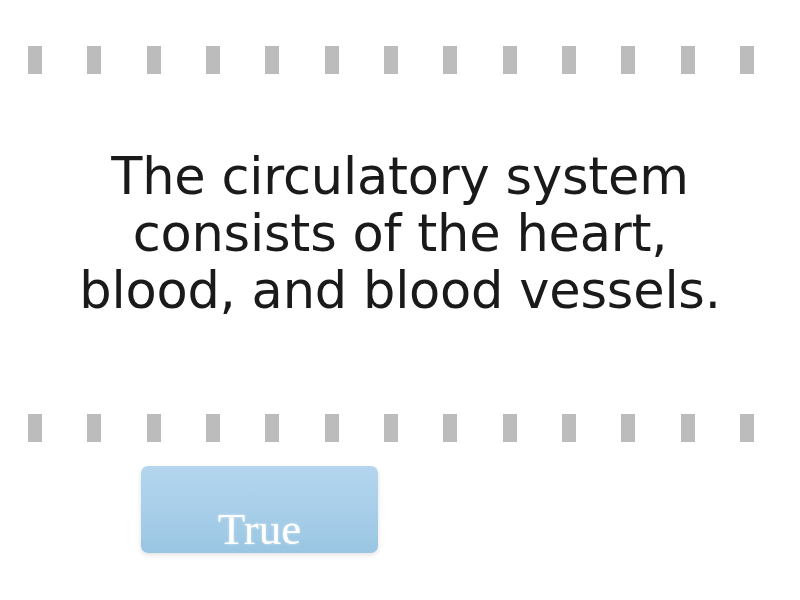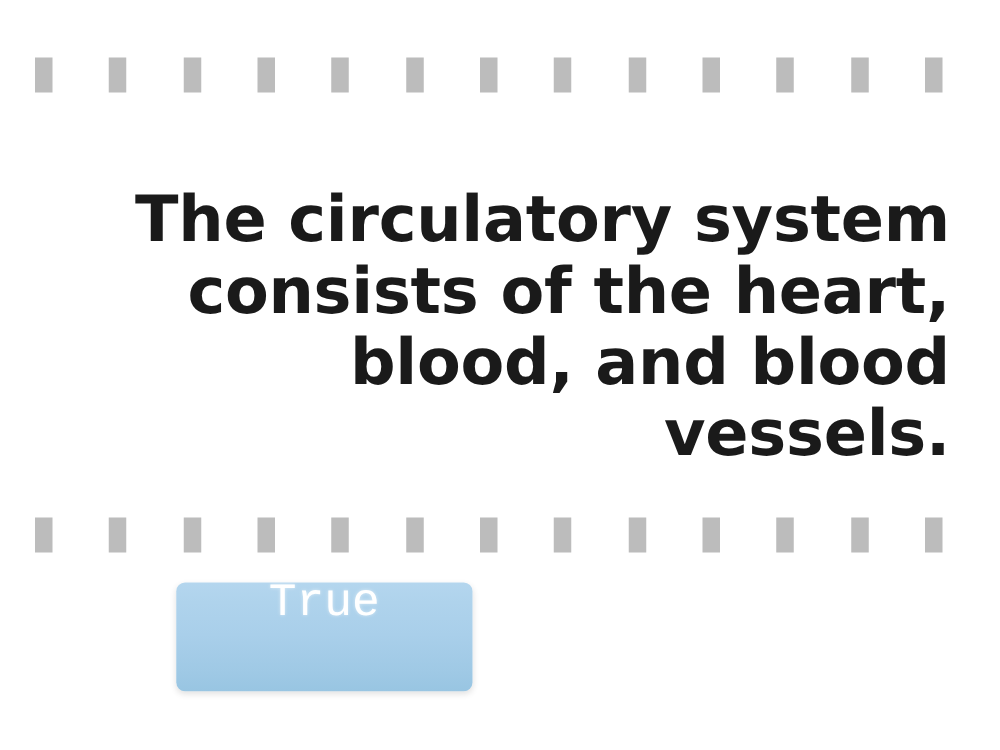--- a/index.html
+++ b/index.html
@@ -40,26 +40,26 @@
     background: #bcbcbc;
     flex: 0 0 auto;
   }
 
   
   #question-text {
     position: absolute;
     left: 40px;
     top: 148px;
     width: 720px;
-    text-align: right;
+    text-align: center;
     color: #1a1a1a;
     font-family: "DejaVu Sans", sans-serif;
     font-size: 51px;
     line-height: 57px;
-    font-weight: 700;
+    font-weight: 400;
     letter-spacing: -0.2px;
     white-space: pre-line;
   }
 
   
   #answers {
     position: absolute;
     left: 0;
     top: 466px;
     width: 800px;
@@ -68,26 +68,26 @@
 
   .answer-btn {
     position: absolute;
     top: 0;
     width: 237px;
     height: 87px;
     border: 0;
     border-radius: 7px;
     box-sizing: border-box;
     display: flex;
-    align-items: flex-start;
+    align-items: flex-end;
     justify-content: center;
     cursor: pointer;
     padding: 0;
-    font-family: Liberation Mono, monospace;
-    font-size: 37px;
+    font-family: Liberation Serif, serif;
+    font-size: 45px;
     font-weight: 400;
     color: #ffffff;
     text-shadow: 0 0 3px rgba(255,255,255,0.55);
     box-shadow: 0 2px 5px rgba(0,0,0,0.12);
     overflow: hidden;
   }
 
   #answer-true {
     left: 141px;
     background: linear-gradient(180deg,

